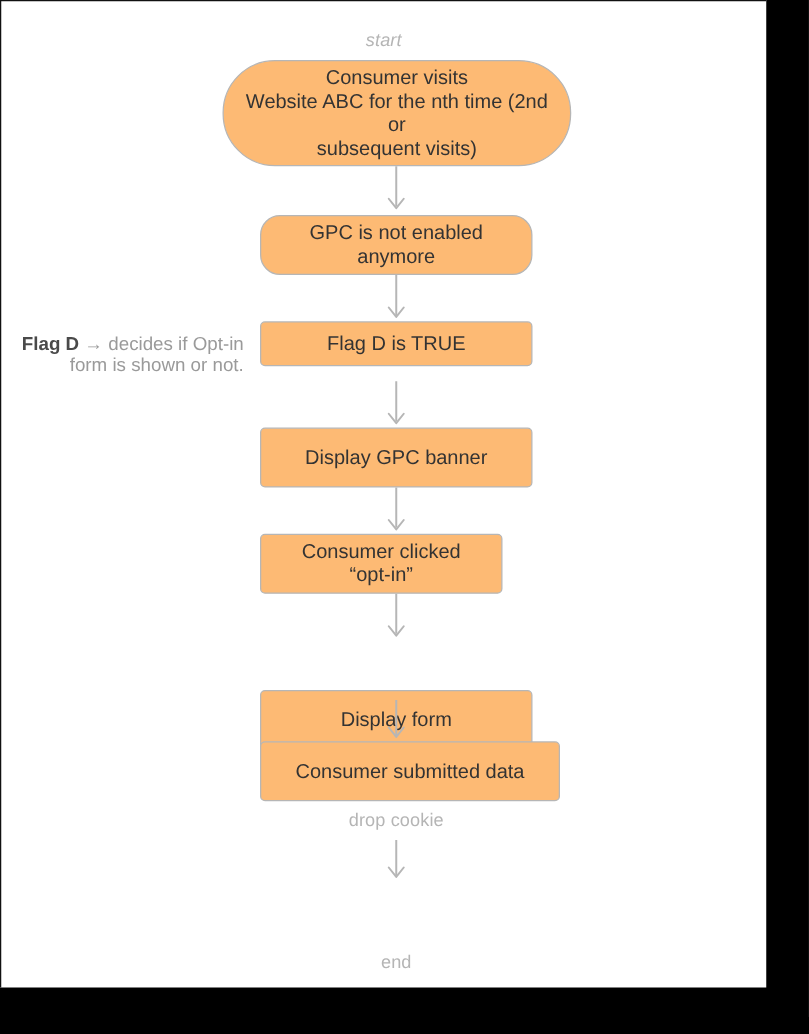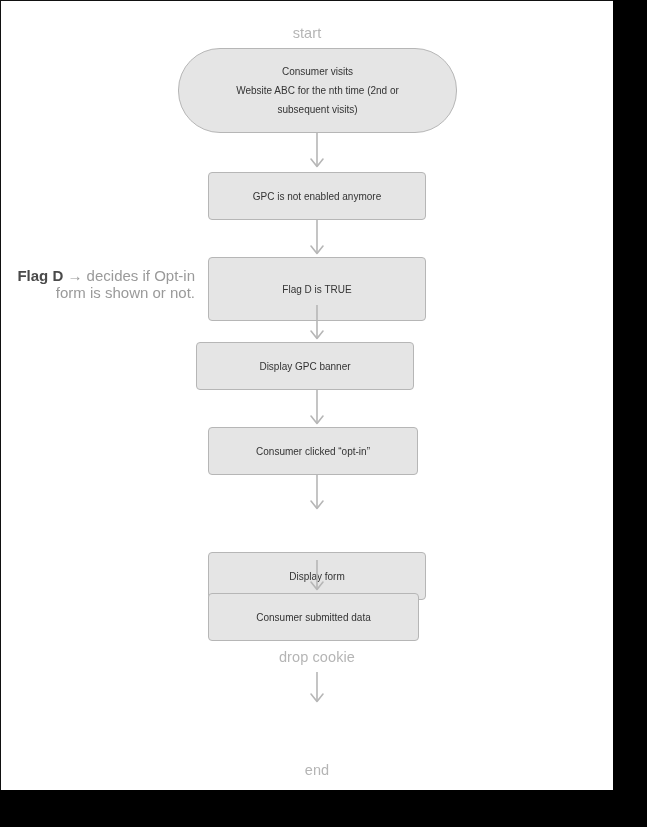--- a/index.html
+++ b/index.html
@@ -41,27 +41,27 @@
   .edge-label.inline {
     width: 218px;
     left: 207px;
   }
 
   
   .node {
     position: absolute;
     box-sizing: border-box;
     border: 1px solid #b6b6b6;
-    background: #e5e5e5;
+    background: #fdba74;
     display: flex;
     align-items: center;
     justify-content: center;
     text-align: center;
     color: #333333;
-    font-size: 10px;
+    font-size: 16px;
     line-height: 19px;
     border-radius: 4px;
   }
   .node.terminal {
     border-radius: 42px;
   }
   .node-text {
     padding: 0 14px;
   }
 
@@ -87,75 +87,75 @@
   #flag-annotation .strong {
     font-weight: bold;
     color: #4a4a4a;
   }
 </style>
 </head>
 <body>
 
 <div id="canvas">
 
-  <div class="edge-label" style="top:24px;">start</div>
+  <div class="edge-label" style="top:24px;font-style:italic;">start</div>
 
   <div class="node terminal" style="left:177px; top:47px; width:279px; height:85px;">
     <div class="node-text">
       <span>Consumer visits</span><br>
       <span>Website ABC for the nth time (2nd or</span><br>
       <span>subsequent visits)</span>
     </div>
   </div>
 
   <div class="connector" style="top:132px; height:38px;">
     <svg width="24" height="38" viewBox="0 0 24 38">
       <path d="M12 0 L12 32" stroke="#b6b6b6" stroke-width="1.6" fill="none"></path>
       <path d="M6 26 L12 33.5 L18 26" stroke="#b6b6b6" stroke-width="1.6" fill="none" stroke-linecap="round" stroke-linejoin="round"></path>
     </svg>
   </div>
 
-  <div class="node" style="left:207px; top:171px; width:218px; height:48px;">
+  <div class="node" style="left:207px; top:171px; width:218px; height:48px;border-radius:16px;">
     <div class="node-text">GPC is not enabled anymore</div>
   </div>
 
   <div class="connector" style="top:219px; height:38px;">
     <svg width="24" height="38" viewBox="0 0 24 38">
       <path d="M12 0 L12 32" stroke="#b6b6b6" stroke-width="1.6" fill="none"></path>
       <path d="M6 26 L12 33.5 L18 26" stroke="#b6b6b6" stroke-width="1.6" fill="none" stroke-linecap="round" stroke-linejoin="round"></path>
     </svg>
   </div>
 
-  <div class="node" style="left:207px; top:256px; width:218px; height:64px;">
+  <div class="node" style="left:207px; top:256px; width:218px; height:36px;">
     <div class="node-text">Flag D is TRUE</div>
   </div>
 
   <div id="flag-annotation">
     <span class="strong">Flag D</span><span> → decides if Opt-in form is shown or not.</span>
   </div>
 
   <div class="connector" style="top:304px; height:38px;">
     <svg width="24" height="38" viewBox="0 0 24 38">
       <path d="M12 0 L12 32" stroke="#b6b6b6" stroke-width="1.6" fill="none"></path>
       <path d="M6 26 L12 33.5 L18 26" stroke="#b6b6b6" stroke-width="1.6" fill="none" stroke-linecap="round" stroke-linejoin="round"></path>
     </svg>
   </div>
 
-  <div class="node" style="left:195px; top:341px; width:218px; height:48px;">
+  <div class="node" style="left:207px; top:341px; width:218px; height:48px;">
     <div class="node-text">Display GPC banner</div>
   </div>
 
   <div class="connector" style="top:389px; height:38px;">
     <svg width="24" height="38" viewBox="0 0 24 38">
       <path d="M12 0 L12 32" stroke="#b6b6b6" stroke-width="1.6" fill="none"></path>
       <path d="M6 26 L12 33.5 L18 26" stroke="#b6b6b6" stroke-width="1.6" fill="none" stroke-linecap="round" stroke-linejoin="round"></path>
     </svg>
   </div>
 
-  <div class="node" style="left:207px; top:426px; width:210px; height:48px;">
+  <div class="node" style="left:207px; top:426px; width:194px; height:48px;">
     <div class="node-text">Consumer clicked “opt-in”</div>
   </div>
 
   <div class="connector" style="top:474px; height:38px;">
     <svg width="24" height="38" viewBox="0 0 24 38">
       <path d="M12 0 L12 32" stroke="#b6b6b6" stroke-width="1.6" fill="none"></path>
       <path d="M6 26 L12 33.5 L18 26" stroke="#b6b6b6" stroke-width="1.6" fill="none" stroke-linecap="round" stroke-linejoin="round"></path>
     </svg>
   </div>
 
@@ -163,21 +163,21 @@
     <div class="node-text">Display form</div>
   </div>
 
   <div class="connector" style="top:559px; height:34px;">
     <svg width="24" height="34" viewBox="0 0 24 34">
       <path d="M12 0 L12 28" stroke="#b6b6b6" stroke-width="1.6" fill="none"></path>
       <path d="M6 22 L12 29.5 L18 22" stroke="#b6b6b6" stroke-width="1.6" fill="none" stroke-linecap="round" stroke-linejoin="round"></path>
     </svg>
   </div>
 
-  <div class="node" style="left:207px; top:592px; width:211px; height:48px;">
+  <div class="node" style="left:207px; top:592px; width:240px; height:48px;">
     <div class="node-text">Consumer submitted data</div>
   </div>
 
   <div class="edge-label inline" style="top:648px;">drop cookie</div>
 
   <div class="connector" style="top:671px; height:34px;">
     <svg width="24" height="34" viewBox="0 0 24 34">
       <path d="M12 0 L12 28" stroke="#b6b6b6" stroke-width="1.6" fill="none"></path>
       <path d="M6 22 L12 29.5 L18 22" stroke="#b6b6b6" stroke-width="1.6" fill="none" stroke-linecap="round" stroke-linejoin="round"></path>
     </svg>

